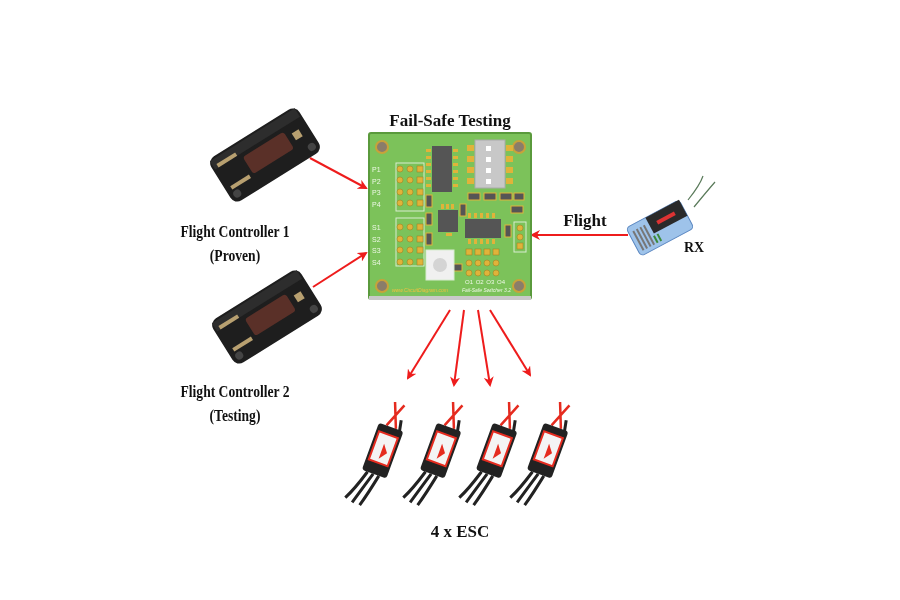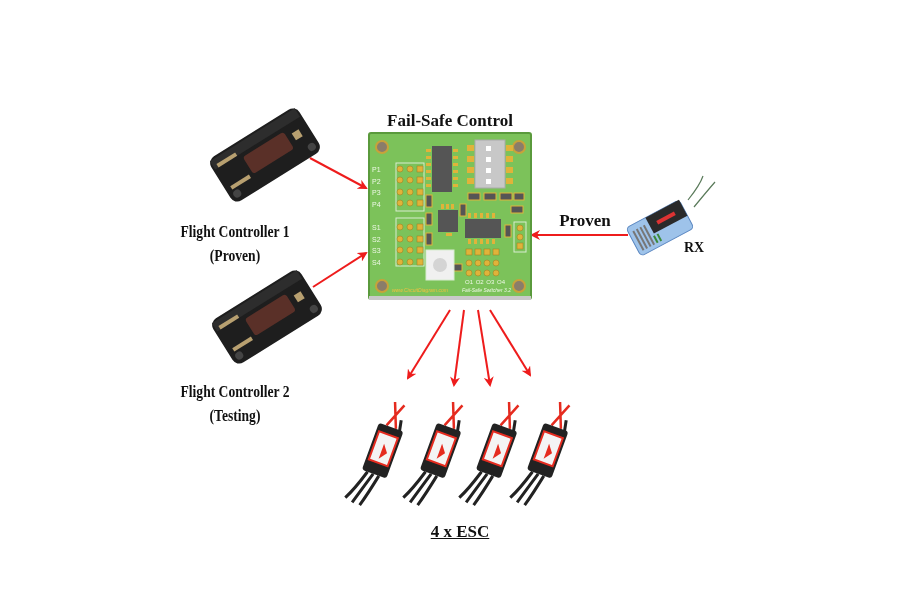--- a/index.html
+++ b/index.html
@@ -19,21 +19,21 @@
   </defs>
   <line x1="310" y1="158" x2="366" y2="188" stroke="#ee1c1c" stroke-width="2" marker-end="url(#ah)"></line>
   <line x1="313" y1="287" x2="366" y2="253" stroke="#ee1c1c" stroke-width="2" marker-end="url(#ah)"></line>
   <line x1="628" y1="235" x2="532" y2="235" stroke="#ee1c1c" stroke-width="2" marker-end="url(#ah)"></line>
   <line x1="450" y1="310" x2="408" y2="378" stroke="#ee1c1c" stroke-width="2" marker-end="url(#ah)"></line>
   <line x1="464" y1="310" x2="454" y2="385" stroke="#ee1c1c" stroke-width="2" marker-end="url(#ah)"></line>
   <line x1="478" y1="310" x2="490" y2="385" stroke="#ee1c1c" stroke-width="2" marker-end="url(#ah)"></line>
   <line x1="490" y1="310" x2="530" y2="375" stroke="#ee1c1c" stroke-width="2" marker-end="url(#ah)"></line>
 </svg>
 
-<div class="label" style="left:372px; top:111px; width:156px; font-size:17px;">Fail-Safe Control</div>
+<div class="label" style="left:372px; top:111px; width:156px; font-size:17px;">Fail-Safe Testing</div>
 
 <svg width="900" height="600">
   <rect x="369" y="133" width="162" height="166" rx="2" fill="#7cc25a" stroke="#5a9a3c" stroke-width="2"></rect>
   <rect x="369" y="296" width="162" height="4" fill="#c9c9c9"></rect>
 
   <g fill="#8a7d6a" stroke="#c8a23a" stroke-width="2">
     <circle cx="382" cy="147" r="6"></circle>
       <circle cx="519" cy="147" r="6"></circle>
     <circle cx="382" cy="286" r="6"></circle>
       <circle cx="519" cy="286" r="6"></circle>
@@ -237,21 +237,21 @@
         <rect x="-18" y="-10" width="2" height="22"></rect>
         <rect x="-14" y="-10" width="2" height="22"></rect>
       </g>
     <g fill="#3a8a3a">
         <rect x="-10" y="4" width="2" height="8"></rect>
         <rect x="-6" y="4" width="2" height="8"></rect>
       </g>
   </g>
 </svg>
 <div class="label" style="left:676px; top:240px; width:36px; font-size:14px;">RX</div>
-<div class="label" style="left:550px; top:211px; width:70px; font-size:17px;">Proven</div>
+<div class="label" style="left:550px; top:211px; width:70px; font-size:17px;">Flight</div>
 
 <svg width="900" height="600">
   <g transform="translate(380,455) rotate(20)">
     <path d="M-4,-55 L6,-30 M6,-55 L-4,-30" stroke="#e52b1f" stroke-width="2.5"></path>
     <path d="M8,-40 L12,-20" stroke="#222" stroke-width="3"></path>
     <rect x="-12" y="-30" width="26" height="50" rx="3" fill="#222"></rect>
     <rect x="-9" y="-22" width="20" height="30" fill="#f4f4f4" stroke="#e52b1f" stroke-width="2"></rect>
     <path d="M0,-12 L6,-4 L0,4 Z" fill="#e52b1f"></path>
     <path d="M-6,20 Q-12,40 -18,52 M0,20 Q-6,40 -10,54 M6,20 Q2,40 -2,54" stroke="#222" stroke-width="3" fill="none"></path>
   </g>
@@ -273,13 +273,13 @@
   </g>
   <g transform="translate(545,455) rotate(20)">
     <path d="M-4,-55 L6,-30 M6,-55 L-4,-30" stroke="#e52b1f" stroke-width="2.5"></path>
     <path d="M8,-40 L12,-20" stroke="#222" stroke-width="3"></path>
     <rect x="-12" y="-30" width="26" height="50" rx="3" fill="#222"></rect>
     <rect x="-9" y="-22" width="20" height="30" fill="#f4f4f4" stroke="#e52b1f" stroke-width="2"></rect>
     <path d="M0,-12 L6,-4 L0,4 Z" fill="#e52b1f"></path>
     <path d="M-6,20 Q-12,40 -18,52 M0,20 Q-6,40 -10,54 M6,20 Q2,40 -2,54" stroke="#222" stroke-width="3" fill="none"></path>
   </g>
 </svg>
-<div class="label" style="left:410px; top:522px; width:100px; font-size:17px;text-decoration:underline;">4 x ESC</div>
+<div class="label" style="left:410px; top:522px; width:100px; font-size:17px;">4 x ESC</div>
 
 </body></html>

